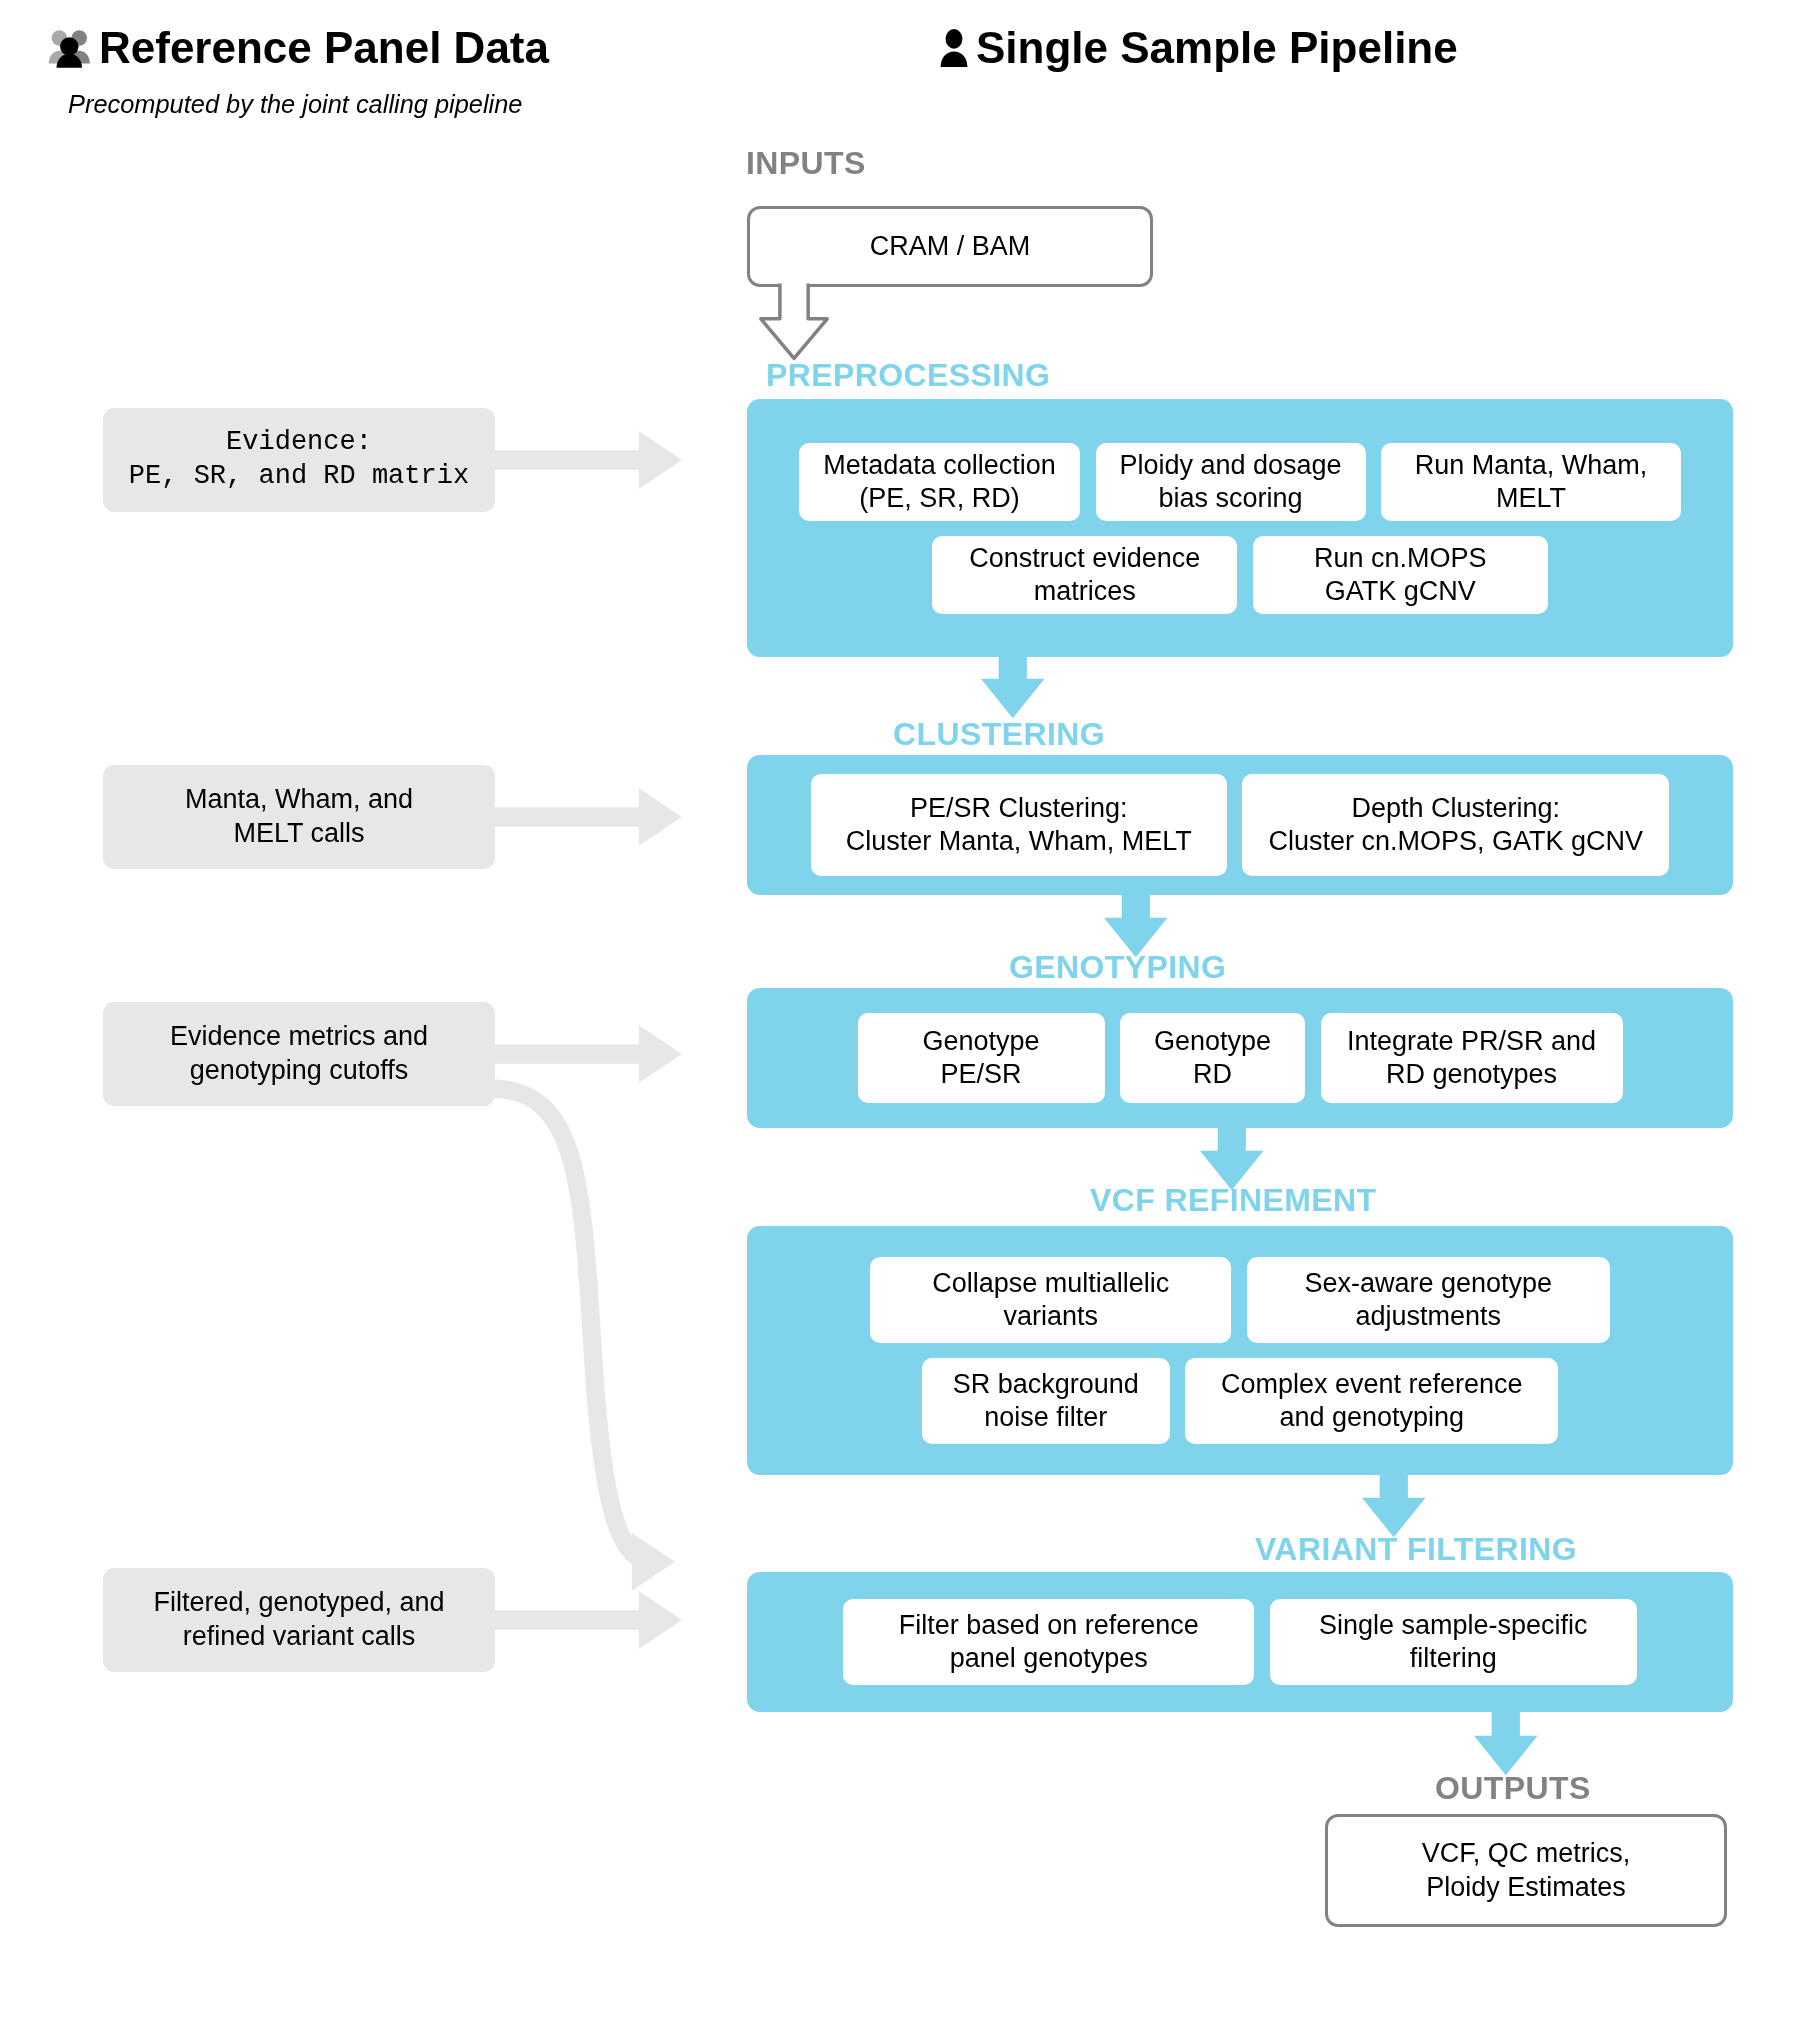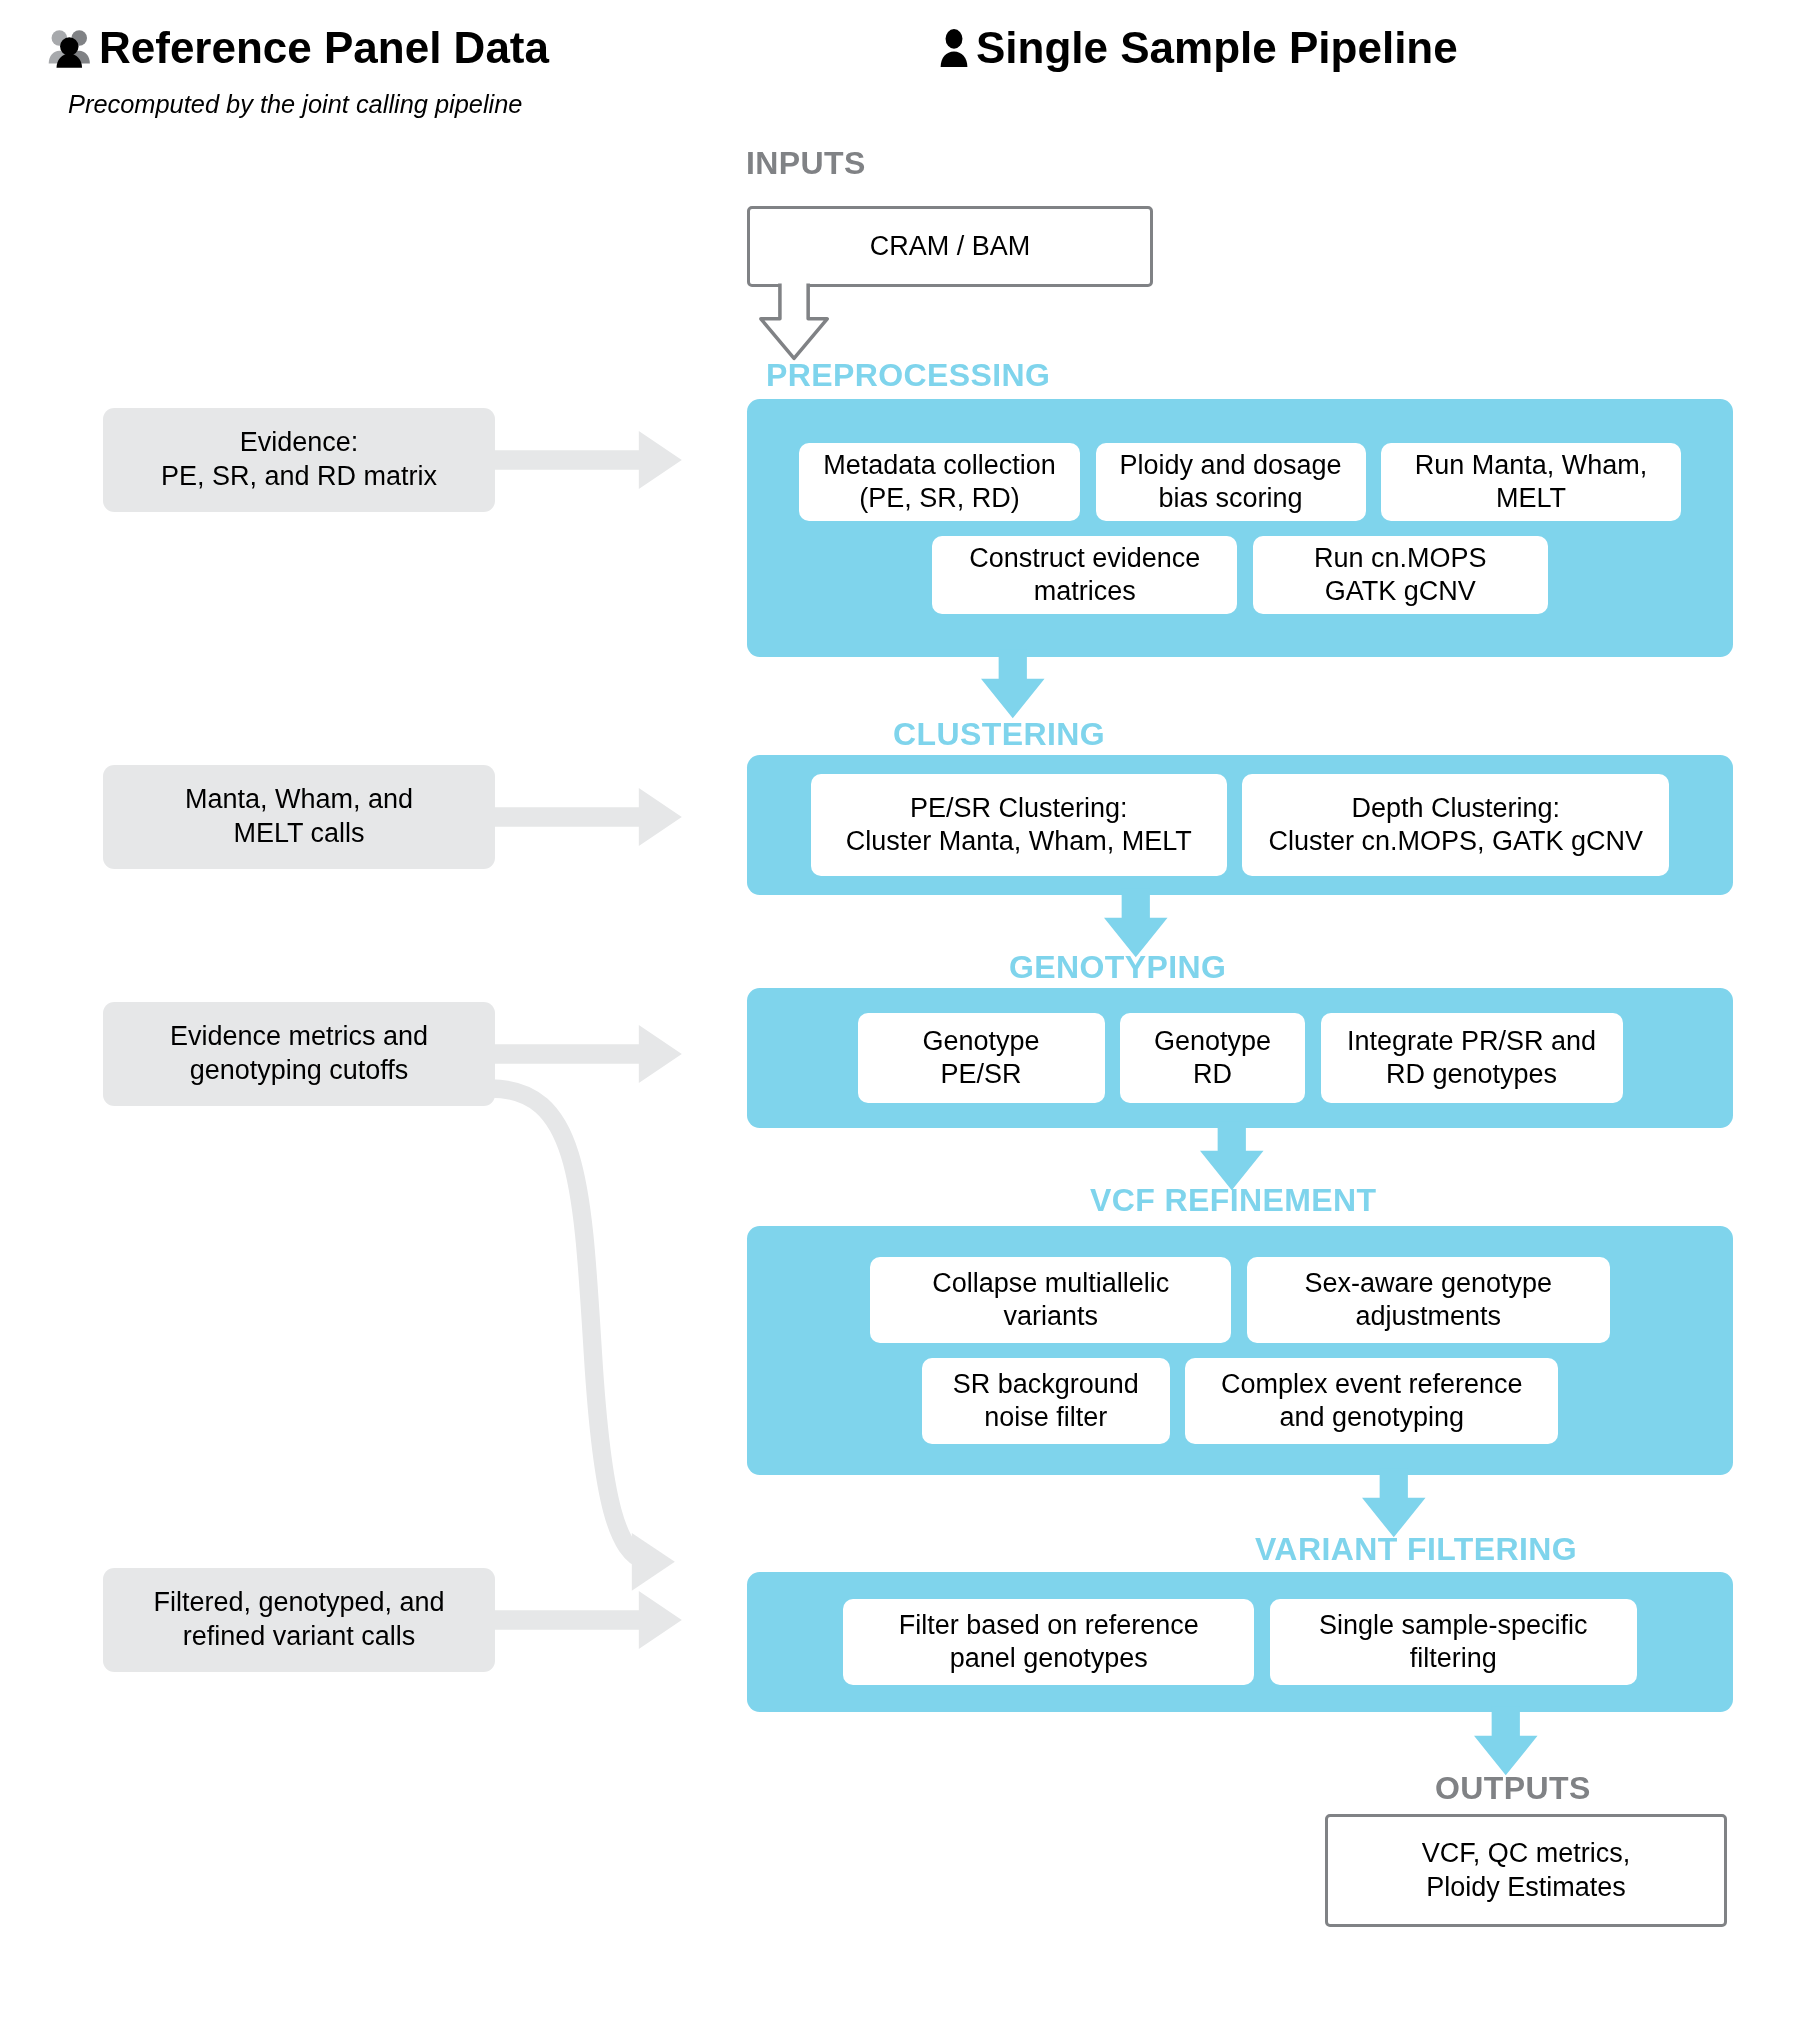--- a/index.html
+++ b/index.html
@@ -43,21 +43,21 @@
   .stage-row{display:flex;flex-direction:row;gap:15.5px;justify-content:center;align-items:stretch;}
   .task-box{
     background:#ffffff;border-radius:10px;
     display:flex;align-items:center;justify-content:center;text-align:center;
     font-size:27px;color:#000;line-height:1.22;
     padding:12.7px 11.3px;box-sizing:border-box;
   }
 
   
   .io-box{
-    background:#ffffff;border:3.5px solid #808285;border-radius:5px;
+    background:#ffffff;border:3.5px solid #808285;border-radius:13px;
     display:flex;align-items:center;justify-content:center;text-align:center;
     font-size:27px;color:#000;line-height:1.25;box-sizing:border-box;
   }
 
   
   .ref-box{
     background:#E6E7E8;border-radius:11.3px;
     display:flex;align-items:center;justify-content:center;text-align:center;
     font-size:27px;color:#000;line-height:1.25;
     padding:10px 12.7px;box-sizing:border-box;
@@ -249,21 +249,21 @@
 </div>
 
 <div class="abs io-label" style="left:1435px;top:1770px;">OUTPUTS</div>
 
 <div class="abs io-box" style="left:1325px;top:1814px;width:402px;height:113px;">
   <span style="white-space:pre-line;">VCF, QC metrics,
 Ploidy Estimates</span>
 </div>
 
 <div class="abs ref-box" style="left:103px;top:408px;width:392px;height:104px;">
-  <span style="white-space:pre-line;">Evidence:
+  <span style="white-space:pre-line;font-family:Liberation Mono, monospace;">Evidence:
 PE, SR, and RD matrix</span>
 </div>
 <div class="abs" style="left:494px;top:429px;width:191px;height:62px;">
   <svg width="191" height="62" viewBox="0 0 270 88">
     <path d="M0 30 L205 30 L205 3 L266 44 L205 85 L205 58 L0 58 Z" fill="#E6E7E8"></path>
   </svg>
 </div>
 
 <div class="abs ref-box" style="left:103px;top:765px;width:392px;height:104px;">
   <span style="white-space:pre-line;">Manta, Wham, and

